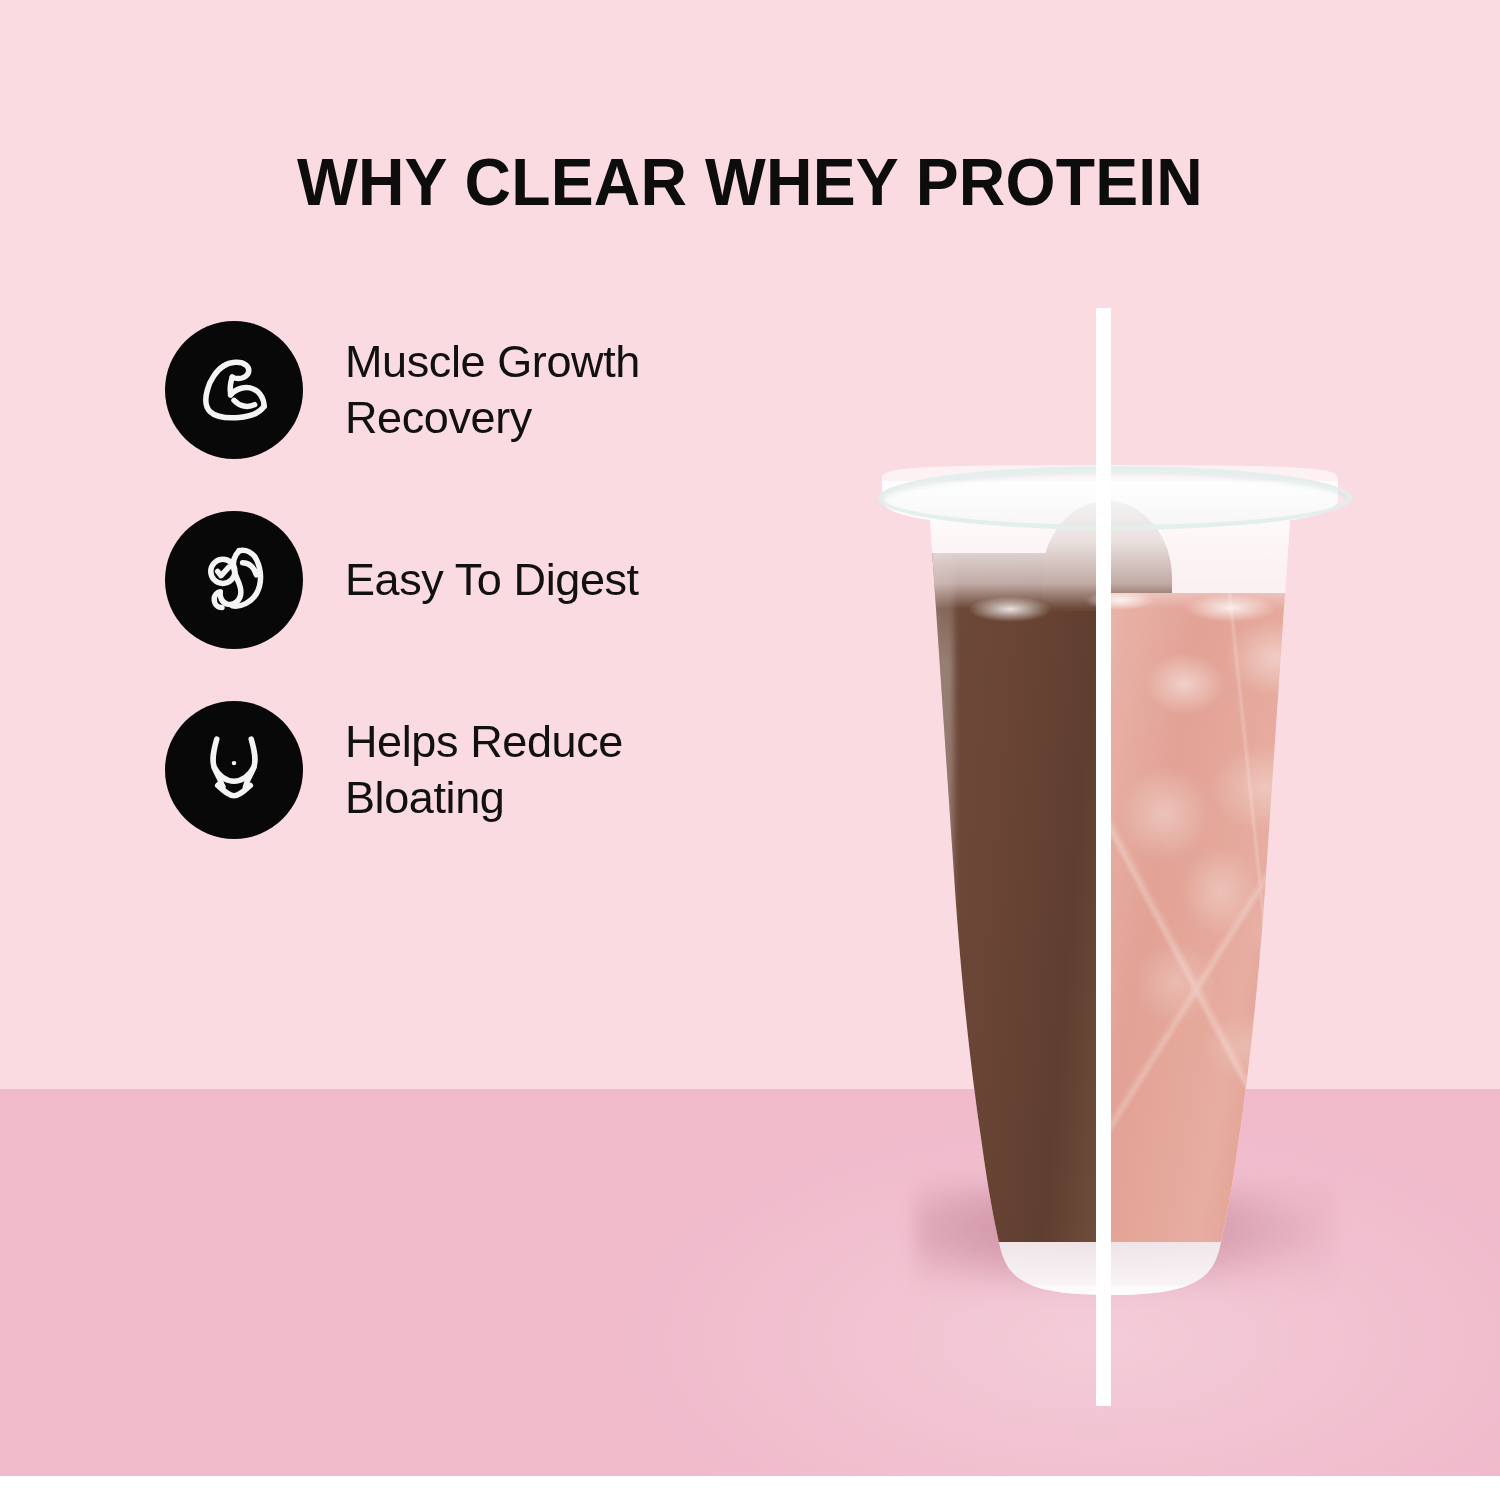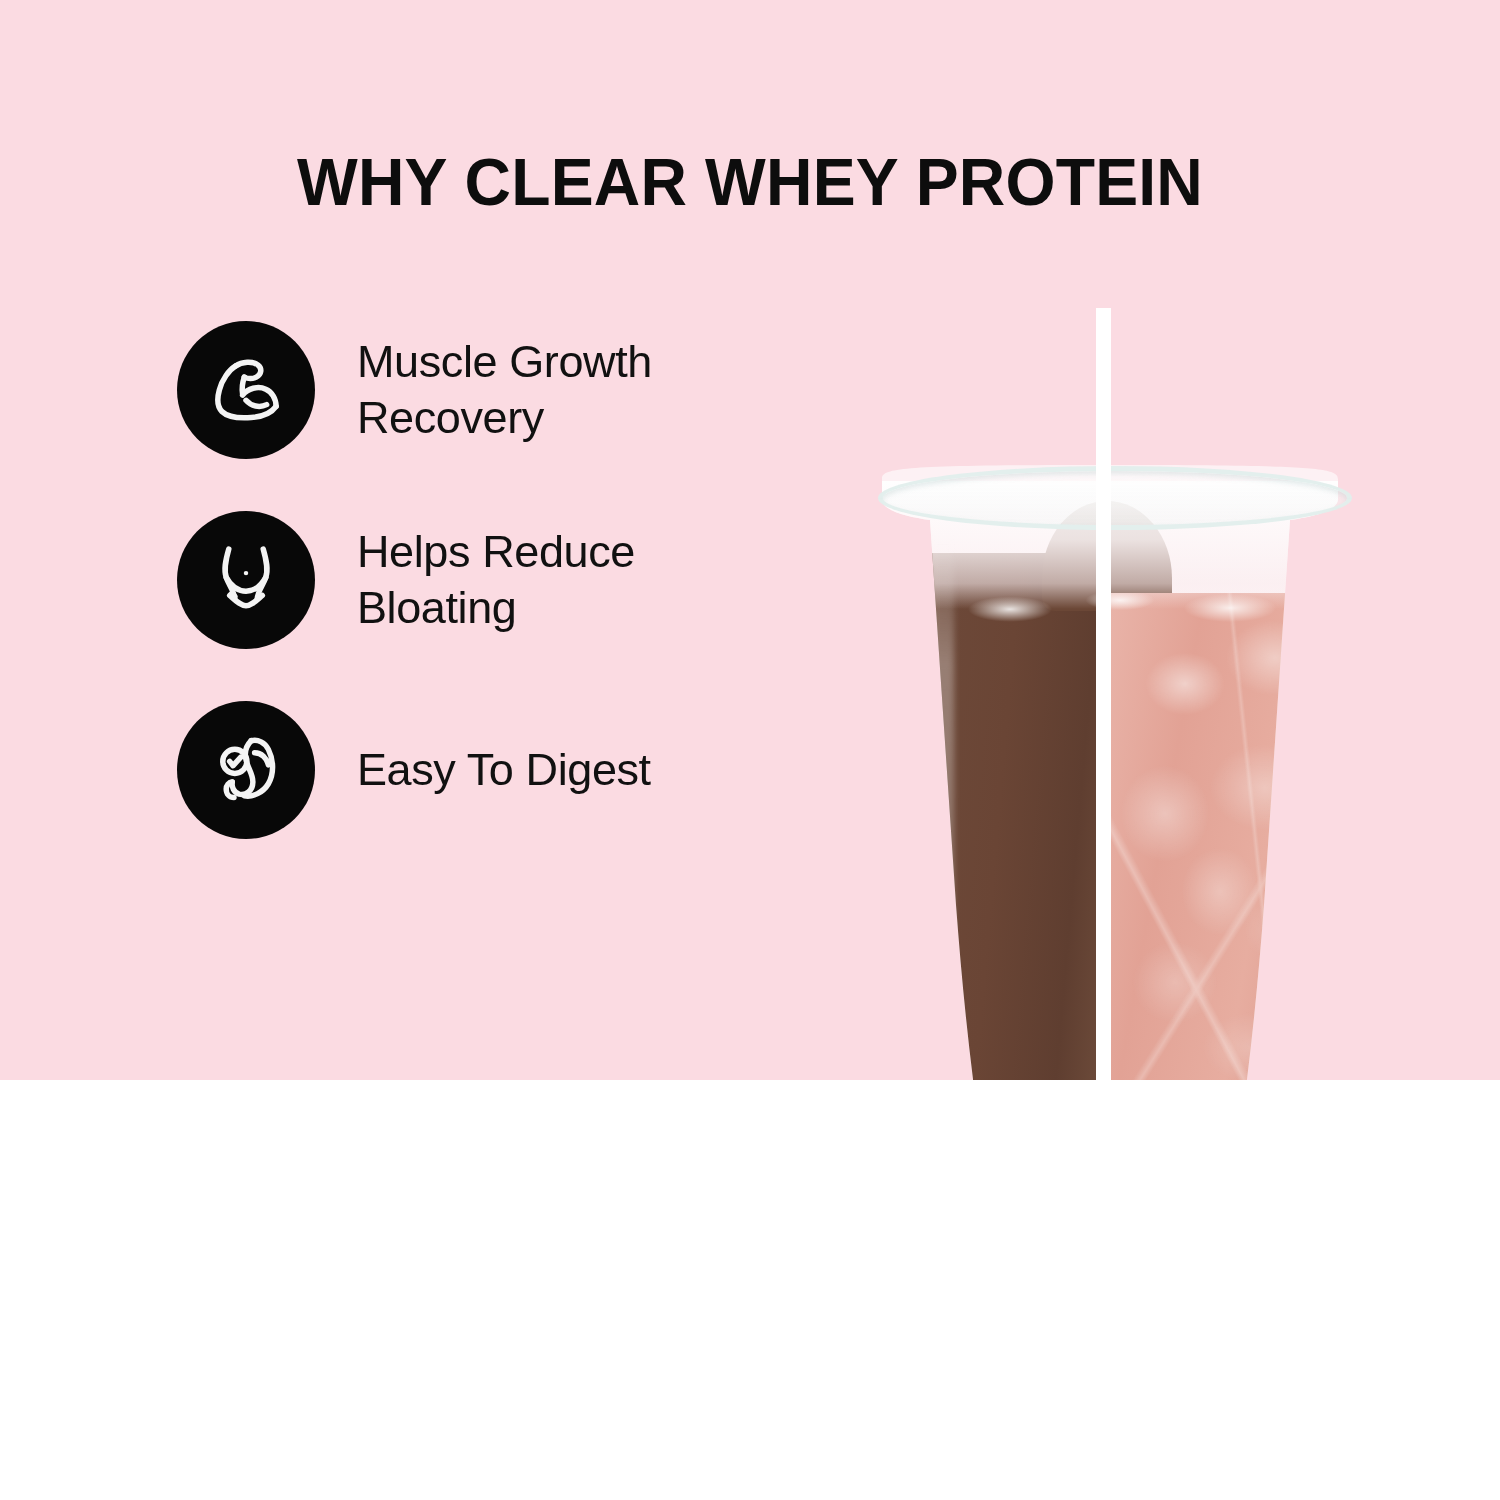--- a/index.html
+++ b/index.html
@@ -4,21 +4,21 @@
 <title>Why Clear Whey Protein</title>
 <style>
   html, body {
     margin: 0;
     padding: 0;
     background: #ffffff;
   }
   #stage {
     position: relative;
     width: 1500px;
-    height: 1080px;
+    height: 1476px;
     overflow: hidden;
     font-family: "Liberation Sans", sans-serif;
     -webkit-font-smoothing: antialiased;
   }
 
   
   .bg-wall {
     position: absolute;
     left: 0; top: 0;
     width: 1500px;
@@ -57,21 +57,21 @@
     color: #0d0d0d;
     font-family: "Liberation Sans Narrow", "Liberation Sans", sans-serif;
     transform: scaleX(0.96);
     transform-origin: 750px 50%;
     white-space: nowrap;
   }
 
   
   .benefits {
     position: absolute;
-    left: 177px;
+    left: 165px;
     top: 320px;
     width: 620px;
   }
   .benefit-row {
     position: relative;
     display: flex;
     align-items: center;
     height: 140px;
     margin-bottom: 50px;
   }
@@ -341,50 +341,50 @@
           <path d="M38 22 C45 17, 58 16, 64 21 C69 25, 68 32, 62 35 C58 37, 52 37, 48 35"></path>
           <path d="M48 35 C46 41, 45 48, 46 54"></path>
           <path d="M46 56 C52 48, 64 45, 73 49 C80 52, 85 60, 85 69"></path>
           <path d="M50 62 C56 69, 66 71, 74 67"></path>
         </svg>
       </div>
       <div class="benefit-label">Muscle Growth
 Recovery</div>
     </div>
 
+
+    <div class="benefit-row">
+      <div class="icon-badge">
+        <svg viewBox="0 0 100 100" aria-hidden="true">
+          <path d="M56 16 C50 22, 48 30, 50 38 C52 48, 58 54, 58 64 C58 74, 50 80, 42 78 C36 76, 33 70, 34 64"></path>
+          <path d="M56 16 C64 14, 72 18, 76 26 C82 38, 83 54, 76 66 C70 76, 58 82, 48 80"></path>
+          <path d="M60 30 C68 30, 74 36, 76 44"></path>
+          <path d="M34 64 C30 64, 27 68, 27 72 C27 78, 31 82, 36 82"></path>
+          <circle cx="37" cy="40" r="14"></circle>
+          <path d="M31 40 L35 45 L44 35"></path>
+        </svg>
+      </div>
+      <div class="benefit-label">Easy To Digest</div>
+    </div>
 
     <div class="benefit-row">
       <div class="icon-badge">
         <svg viewBox="0 0 100 100" aria-hidden="true">
           <path d="M30 14 C26 28, 24 38, 27 47 C30 56, 36 62, 37 72"></path>
           <path d="M70 14 C74 28, 76 38, 73 47 C70 56, 64 62, 63 72"></path>
           <path d="M27 47 C33 58, 42 63, 50 63 C58 63, 67 58, 73 47"></path>
           <path d="M31 68 C38 74, 44 80, 50 80 C56 80, 62 74, 69 68"></path>
           <circle class="solid" cx="50" cy="42" r="2.6"></circle>
           <path d="M33 66 C35 67, 36 68, 37 69"></path>
         </svg>
       </div>
       <div class="benefit-label">Helps Reduce
 Bloating</div>
     </div>
 
-    <div class="benefit-row">
-      <div class="icon-badge">
-        <svg viewBox="0 0 100 100" aria-hidden="true">
-          <path d="M56 16 C50 22, 48 30, 50 38 C52 48, 58 54, 58 64 C58 74, 50 80, 42 78 C36 76, 33 70, 34 64"></path>
-          <path d="M56 16 C64 14, 72 18, 76 26 C82 38, 83 54, 76 66 C70 76, 58 82, 48 80"></path>
-          <path d="M60 30 C68 30, 74 36, 76 44"></path>
-          <path d="M34 64 C30 64, 27 68, 27 72 C27 78, 31 82, 36 82"></path>
-          <circle cx="37" cy="40" r="14"></circle>
-          <path d="M31 40 L35 45 L44 35"></path>
-        </svg>
-      </div>
-      <div class="benefit-label">Easy To Digest</div>
-    </div>
-
   </div>
 
   <div class="product">
     <div class="glass-shadow"></div>
 
     <div class="glass-body">
       <div class="glass-clear"></div>
       <div class="fill-choco"></div>
       <div class="fill-pink">
         <div class="ice-cubes"></div>

